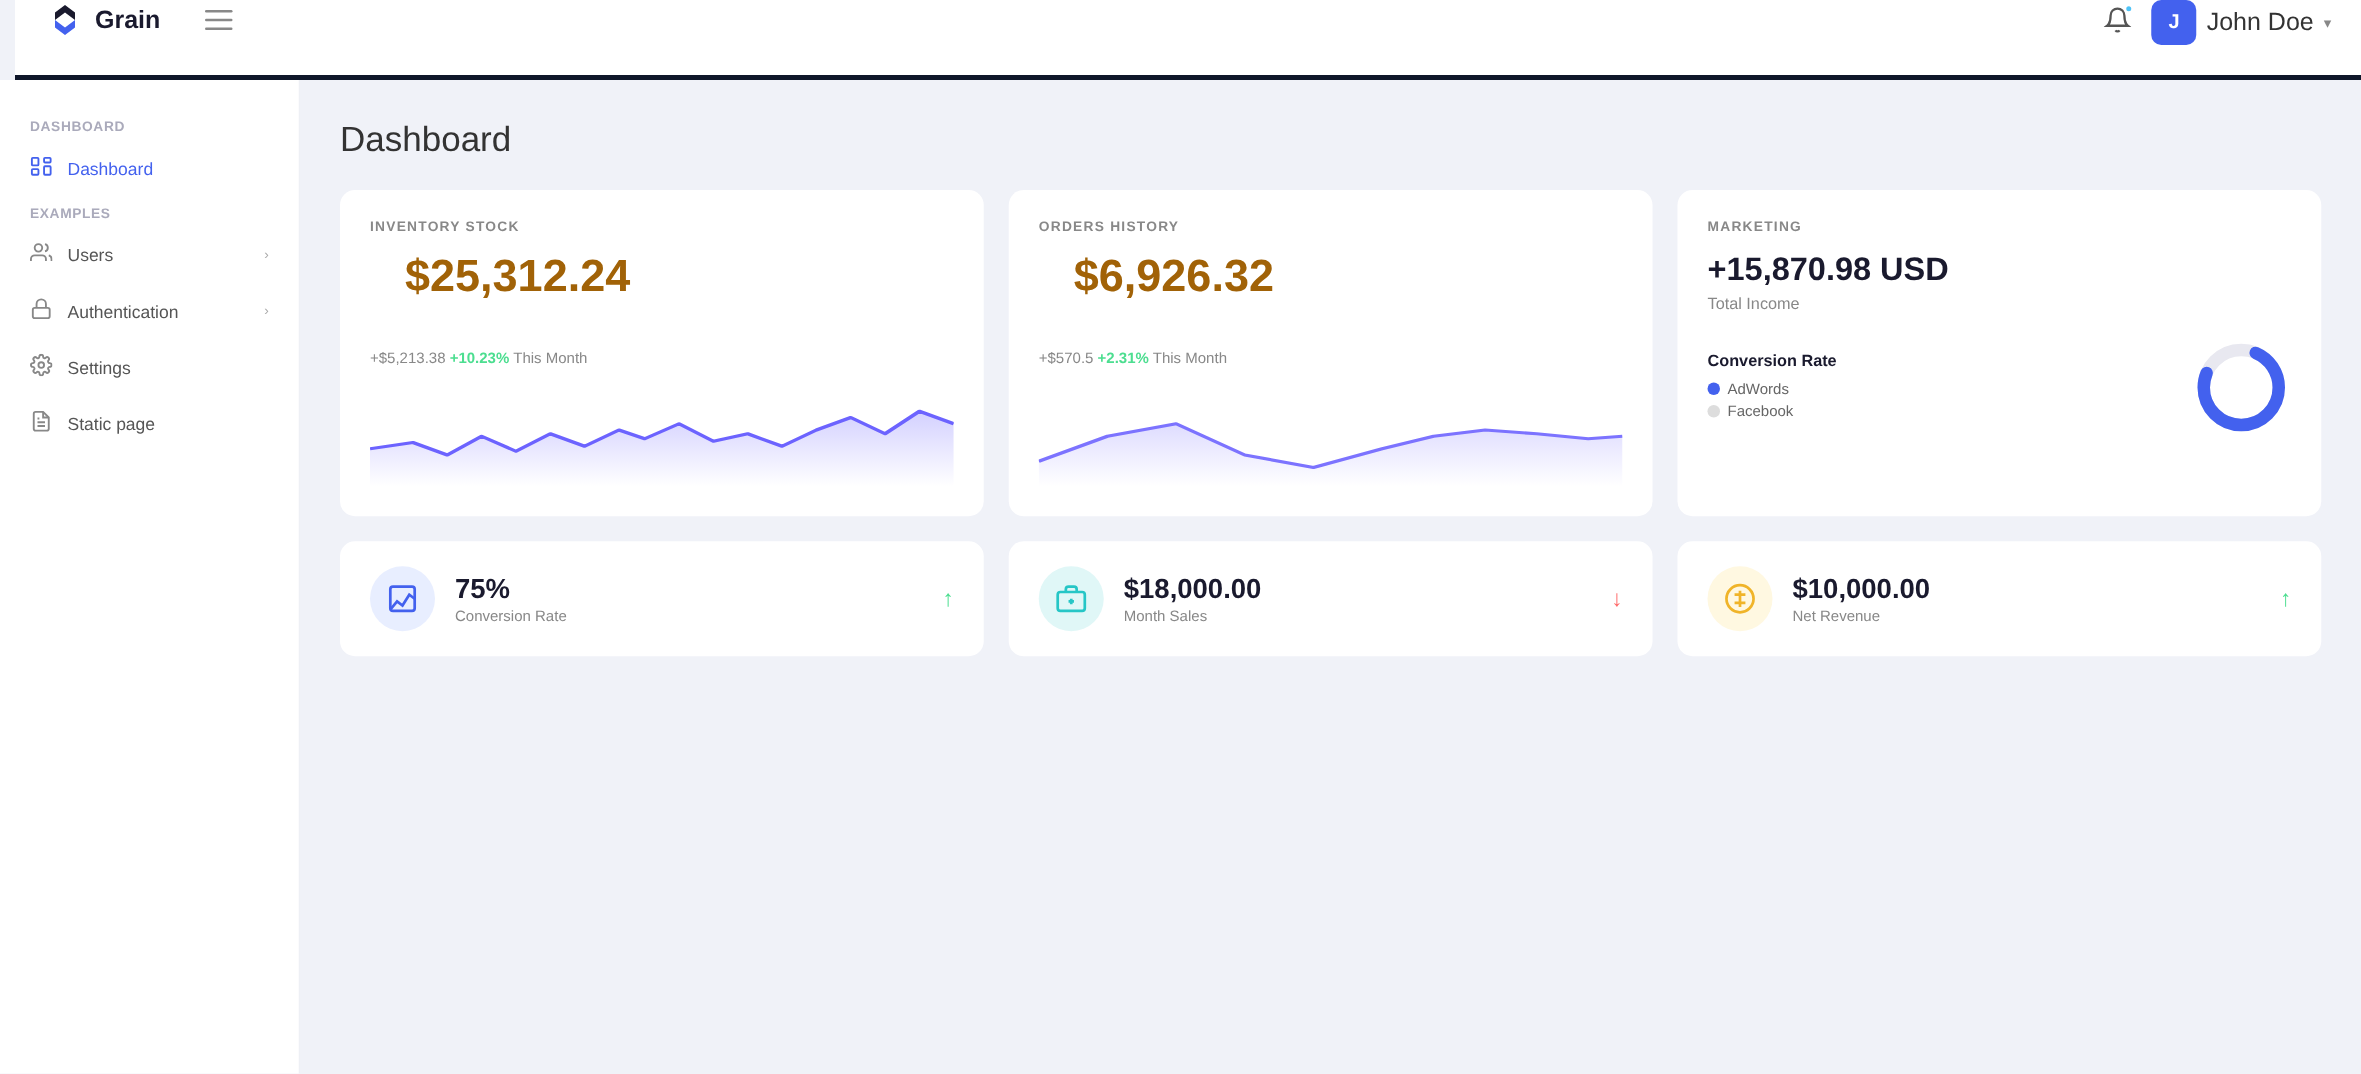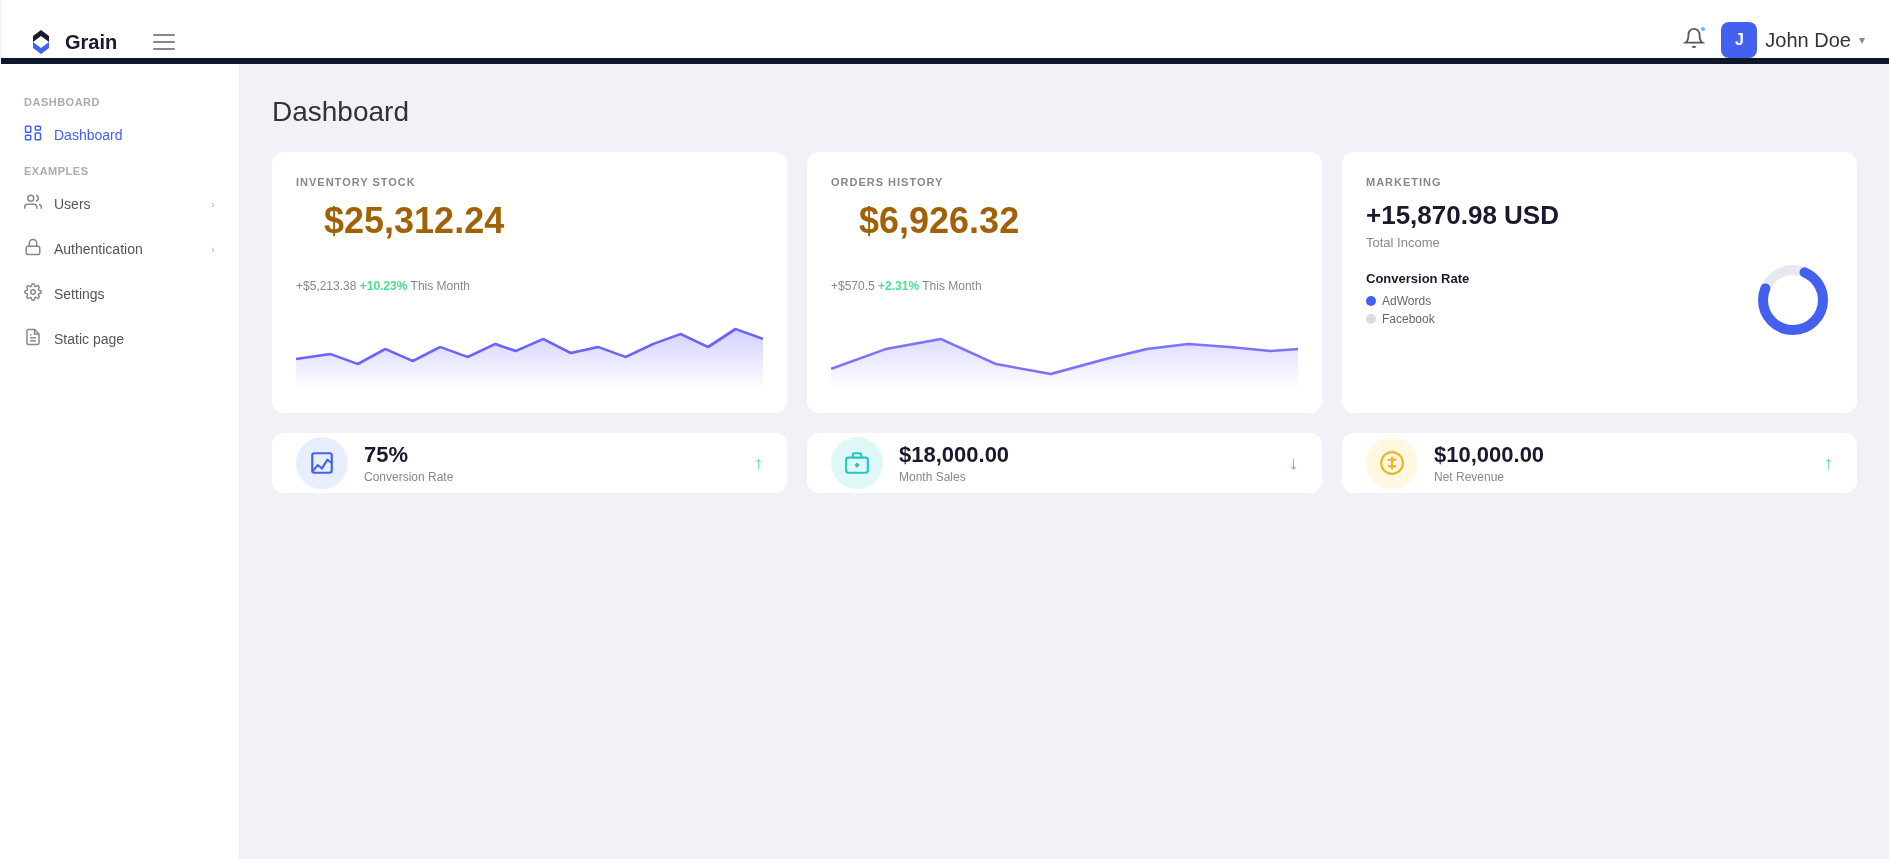--- a/index.html
+++ b/index.html
@@ -3,26 +3,26 @@
   <meta charset="utf-8">
   <style>
     * { box-sizing: border-box; margin: 0; padding: 0; }
     body { font-family: -apple-system, BlinkMacSystemFont, 'Segoe UI', sans-serif; background: #f0f2f8; display: flex; flex-direction: column; height: 100vh; overflow: hidden; }
 
     
     .header {
       background: #fff;
       height: 64px;
       display: flex;
-      align-items: flex-end;
+      align-items: flex-start;
       padding: 0 24px;
       justify-content: space-between;
-      border-bottom: 6px solid #0f172a;
+      border-bottom: 4px solid #0f172a;
       position: fixed;
-      top: 0; left: 1px; right: 0;
+      top: 0; left: 12px; right: 0;
       z-index: 100;
     }
     .header-left { display: flex; align-items: center; gap: 16px; }
     .logo { display: flex; align-items: center; gap: 8px; font-size: 20px; font-weight: 700; color: #1a1a2e; }
     .logo svg { width: 32px; height: 32px; }
     .hamburger { display: flex; flex-direction: column; gap: 5px; cursor: pointer; margin-left: 20px; }
     .hamburger span { display: block; width: 22px; height: 2px; background: #888; border-radius: 2px; }
     .header-right { display: flex; align-items: center; gap: 16px; }
     .notification-icon { position: relative; cursor: pointer; }
     .notification-icon svg { width: 22px; height: 22px; color: #555; }
@@ -80,34 +80,34 @@
     .card-value { font-size: 36px; font-weight: 700; color: #a16207; margin-bottom: 6px; margin-left: 28px; }
     .card-sub { font-size: 12px; color: #888; margin-bottom: 16px; margin-top: 37px; }
     .card-sub .amount { color: #888; }
     .card-sub .percent { color: #4cde90; font-weight: 600; }
 
     
     .chart-container { width: 100%; height: 80px; }
 
     
     .marketing-value { font-size: 26px; font-weight: 700; color: #1a1a2e; margin-bottom: 4px; }
-    .marketing-sub { font-size: 13px; color: #888; margin-bottom: 10px; }
+    .marketing-sub { font-size: 13px; color: #888; margin-bottom: 20px; }
     .conversion-section { display: flex; align-items: center; justify-content: space-between; }
     .conversion-left { }
     .conversion-title { font-size: 13px; font-weight: 700; color: #1a1a2e; margin-bottom: 8px; }
     .legend-item { display: flex; align-items: center; gap: 6px; font-size: 12px; color: #666; margin-bottom: 4px; }
     .legend-dot { width: 10px; height: 10px; border-radius: 50%; }
     .legend-dot.blue { background: #4361ee; }
     .legend-dot.gray { background: #ddd; }
 
     
     .donut-wrapper { width: 80px; height: 80px; }
 
     
-    .bottom-card { background: #fff; border-radius: 12px; padding: 4px 24px; display: flex; align-items: center; gap: 16px; }
+    .bottom-card { background: #fff; border-radius: 12px; padding: 20px 24px; display: flex; align-items: center; gap: 16px; }
     .bottom-card-icon { width: 52px; height: 52px; border-radius: 50%; display: flex; align-items: center; justify-content: center; flex-shrink: 0; }
     .bottom-card-icon.blue { background: #e8eeff; }
     .bottom-card-icon.teal { background: #e0f7f7; }
     .bottom-card-icon.yellow { background: #fff8e1; }
     .bottom-card-info { flex: 1; }
     .bottom-card-value { font-size: 22px; font-weight: 700; color: #1a1a2e; }
     .bottom-card-label { font-size: 12px; color: #888; margin-top: 2px; }
     .bottom-card-arrow { font-size: 18px; }
     .arrow-up { color: #4cde90; }
     .arrow-down { color: #ff6b6b; }

